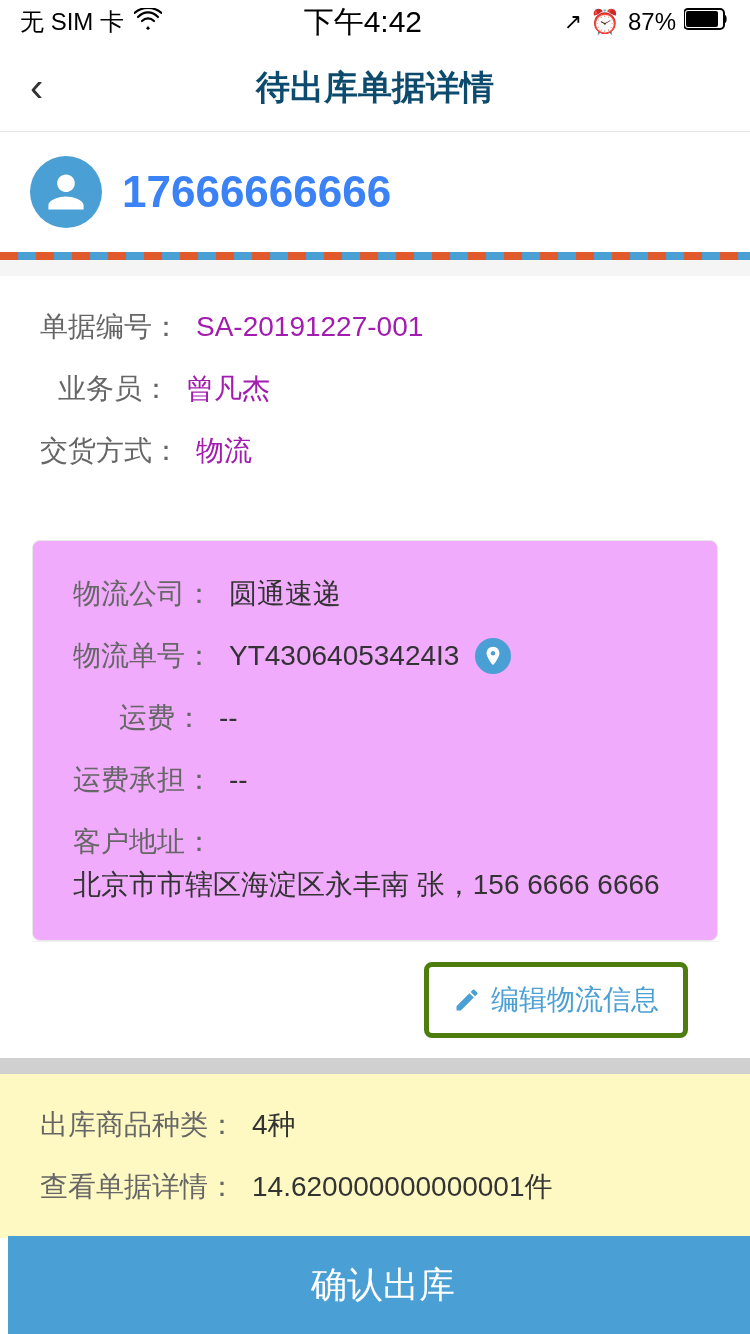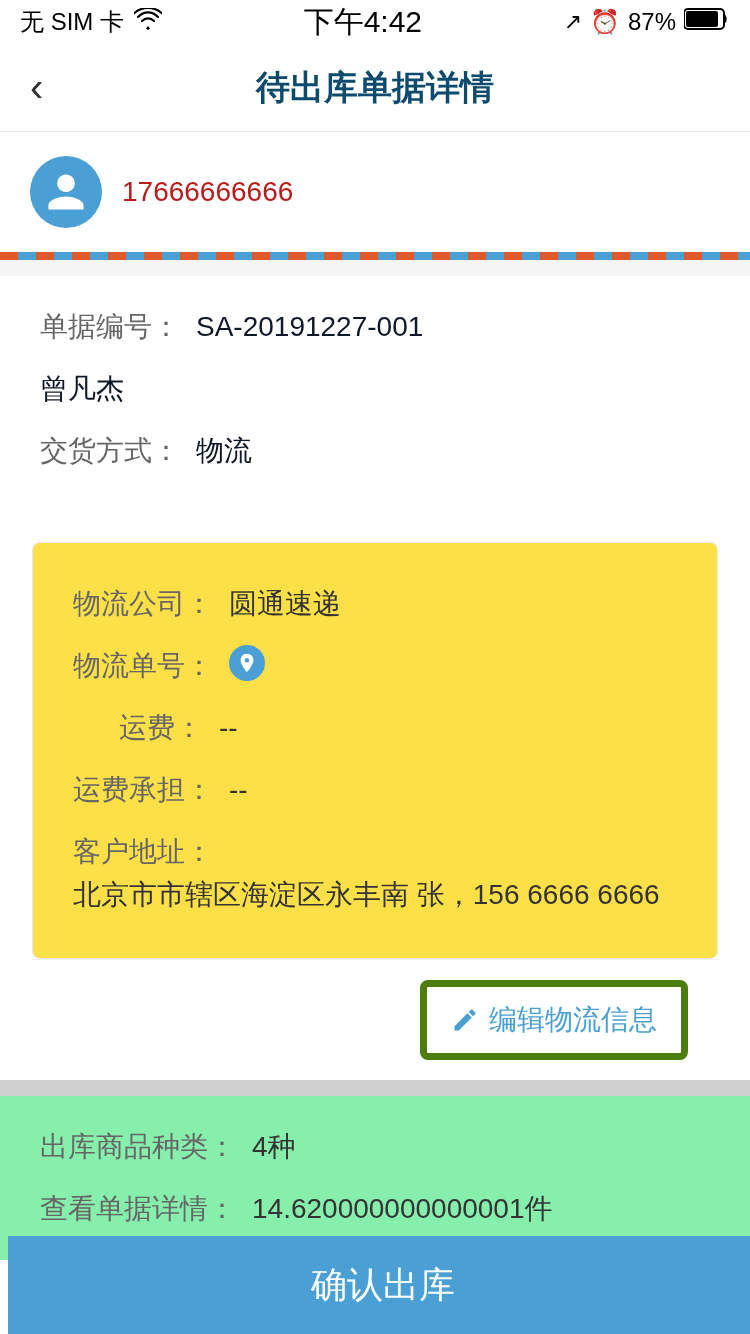--- a/index.html
+++ b/index.html
@@ -64,23 +64,23 @@
       width: 72px;
       height: 72px;
       border-radius: 50%;
       background: #4a9fd4;
       display: flex;
       align-items: center;
       justify-content: center;
     }
     .avatar svg { width: 44px; height: 44px; fill: #fff; }
     .customer-phone {
-      font-size: 28px;
-      font-weight: 400;
-      color: #b91c1c;
+      font-size: 44px;
+      font-weight: 700;
+      color: #3b82f6;
     }
 
     
     .dashed-border {
       height: 8px;
       background: repeating-linear-gradient(
         90deg,
         #e05a2b 0px, #e05a2b 18px,
         #4a9fd4 18px, #4a9fd4 36px
       );
@@ -91,42 +91,42 @@
       background: #fff;
       margin-top: 16px;
       padding: 30px 40px;
     }
     .info-row {
       display: flex;
       align-items: flex-start;
       margin-bottom: 20px;
       line-height: 1.5;
     }
-    .info-row:last-child { margin-bottom: 0; justify-content: space-between; }
+    .info-row:last-child { margin-bottom: 6px; justify-content: space-between; }
     .info-label {
       color: #666;
       min-width: 130px;
       text-align: right;
       margin-right: 16px;
       flex-shrink: 0;
     }
     .info-value {
-      color: #0f172a;
+      color: #a21caf;
       flex: 1;
     }
 
     
     .logistics-section {
-      background: #fde047;
-      margin-top: 24px;
+      background: #f0abfc;
+      margin-top: 16px;
       border: 1px solid #e8e8e8;
       border-radius: 8px;
       margin-left: 16px;
       margin-right: 16px;
-      padding: 40px 40px;
+      padding: 32px 40px;
     }
     .logistics-row {
       display: flex;
       align-items: flex-start;
       margin-bottom: 20px;
       line-height: 1.5;
     }
     .logistics-row:last-child { margin-bottom: 0; flex-direction: column; }
     .logistics-label {
       color: #666;
@@ -160,21 +160,21 @@
     .edit-btn-container {
       background: #fff;
       padding: 20px 30px;
       display: flex;
       justify-content: flex-end;
       border-top: 1px solid #f0f0f0;
       margin-left: 16px;
       margin-right: 16px;
     }
     .edit-btn {
-      border: 7px solid #4d7c0f;
+      border: 5px solid #4d7c0f;
       border-radius: 8px;
       padding: 14px 24px;
       color: #4a9fd4;
       font-size: 28px;
       background: #fff;
       display: flex;
       align-items: center;
       gap: 10px;
       cursor: pointer;
       text-align: right;
@@ -183,21 +183,21 @@
 
     
     .separator {
       height: 16px;
       background: #d0d0d0;
       margin-top: 0;
     }
 
     
     .goods-section {
-      background: #86efac;
+      background: #fef9c3;
       padding: 30px 40px;
     }
     .goods-row {
       display: flex;
       align-items: center;
       margin-bottom: 20px;
       line-height: 1.5;
     }
     .goods-row:last-child { margin-bottom: 0; }
     .goods-label {
@@ -303,37 +303,39 @@
 </div>
 
 <div class="dashed-border"></div>
 
 <div class="info-section">
   <div class="info-row">
     <span class="info-label">单据编号：</span>
     <span class="info-value">SA-20191227-001</span>
   </div>
   <div class="info-row">
+    <span class="info-label">业务员：</span>
     <span class="info-value">曾凡杰</span>
   </div>
   <div class="info-row">
     <span class="info-label">交货方式：</span>
     <span class="info-value">物流</span>
   </div>
 </div>
 
 <div style="background:#fff; margin-top:0; padding: 16px 16px 0 16px;">
   <div class="logistics-section">
     <div class="logistics-row">
       <span class="logistics-label">物流公司：</span>
       <span class="logistics-value">圆通速递</span>
     </div>
     <div class="logistics-row">
       <span class="logistics-label">物流单号：</span>
       <span class="logistics-value">
+        <span>YT43064053424I3</span>
         <span class="location-icon">
           <svg viewBox="0 0 24 24">
             <path d="M12 2C8.1 2 5 5.1 5 9c0 5.2 7 13 7 13s7-7.8 7-13c0-3.9-3.1-7-7-7zm0 9.5c-1.4 0-2.5-1.1-2.5-2.5S10.6 6.5 12 6.5 14.5 7.6 14.5 9 13.4 11.5 12 11.5z"></path>
           </svg>
         </span>
       </span>
     </div>
     <div class="logistics-row">
       <span class="logistics-label">运费：</span>
       <span class="logistics-value">--</span>

